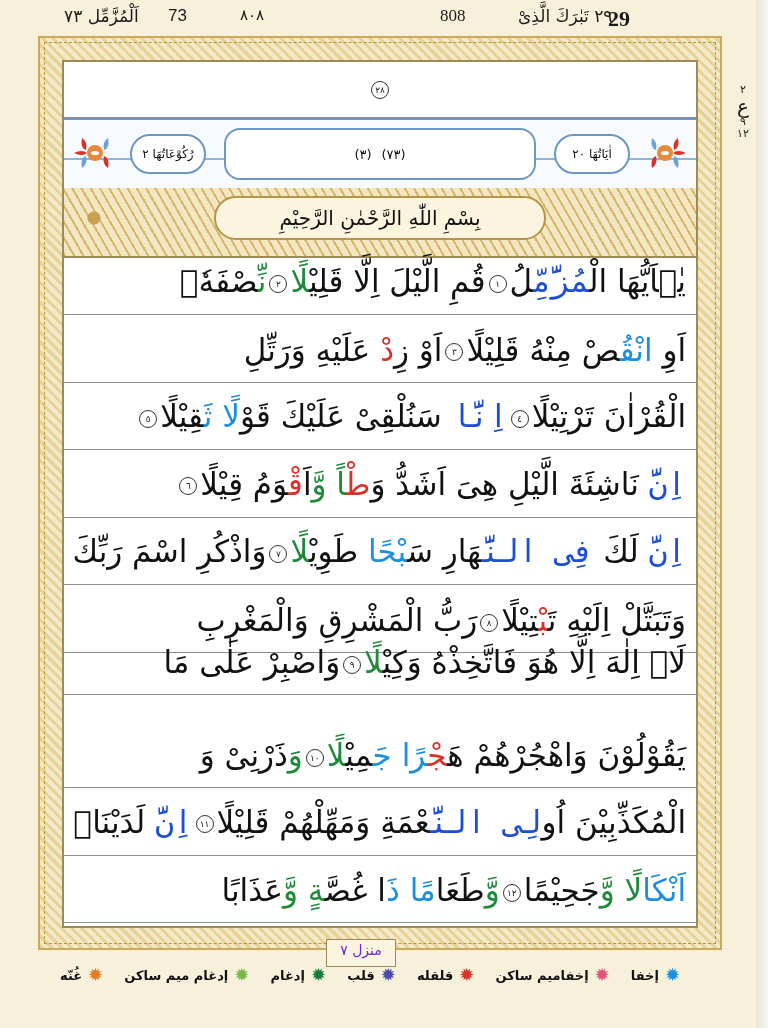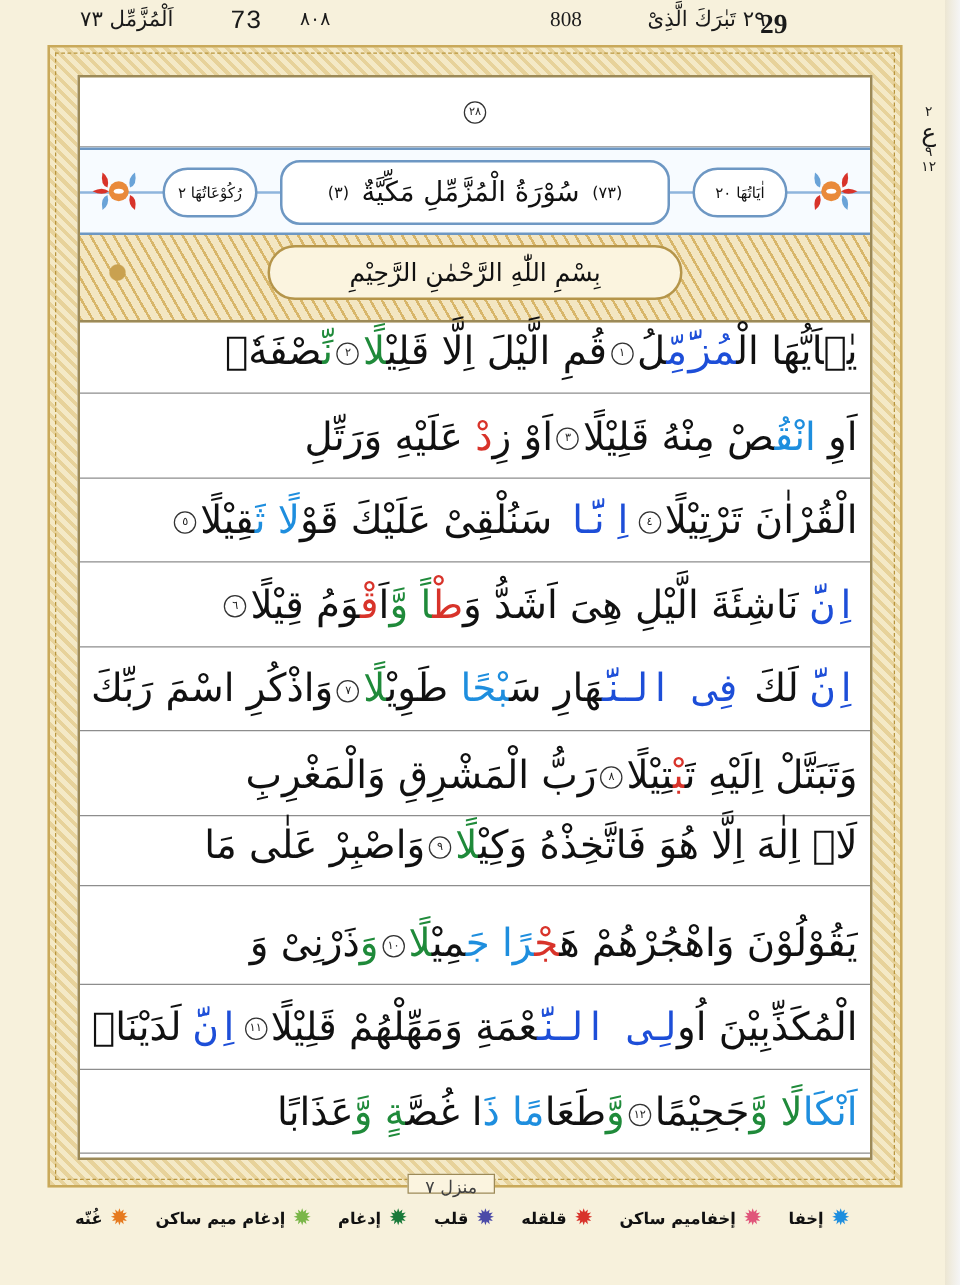--- a/index.html
+++ b/index.html
@@ -13,21 +13,21 @@
     position: absolute; right: 0; top: 0; width: 12px; height: 1028px;
     background: linear-gradient(90deg, #ece6d2, #f5f5f5);
   }
   
   .header {
     position: absolute; top: 0; left: 0; width: 612px; height: 36px;
     direction: ltr;
   }
   .header span { position: absolute; top: 6px; color: #1a1a1a; white-space: nowrap; }
   .h-surah-ar { left: 64px; font-family: "DejaVu Sans", sans-serif; font-size: 17px; }
-  .h-surah-num { left: 184px; font-family: Liberation Mono, monospace; font-size: 21px; }
+  .h-surah-num { left: 168px; font-family: Liberation Sans, sans-serif; font-size: 17px; }
   .h-page-ar { left: 240px; font-family: "DejaVu Sans", sans-serif; font-size: 15px; letter-spacing: 1px; }
   .h-page-num { left: 440px; font-family: "Liberation Serif", serif; font-size: 17px; }
   .h-para-ar { left: 518px; font-family: "DejaVu Sans", sans-serif; font-size: 17px; }
   .h-para-num { left: 608px; font-family: "Liberation Serif", serif; font-size: 22px; font-weight: bold; }
 
   
   .frame {
     position: absolute; left: 38px; top: 36px; width: 684px; height: 914px;
     background:
       repeating-linear-gradient(45deg, #e7d29a 0 3px, #f4e9c6 3px 7px),
@@ -66,21 +66,21 @@
   .verse-row { height: 65px; font-size: 31px; padding: 0 10px; justify-content: space-between; }
   .ayah-end {
     display: inline-flex; align-items: center; justify-content: center;
     width: 18px; height: 18px; border: 1px solid #333; border-radius: 50%;
     font-size: 9px; margin: 0 3px; vertical-align: middle; color: #222;
   }
   .top-row { top: 0; height: 56px; font-size: 30px; }
 
   
   .surah-band {
-    position: absolute; left: 0; top: 56px; width: 632px; height: 70px;
+    position: absolute; left: 0; top: 56px; width: 632px; height: 80px;
     background: #f7fbff;
     border-top: 2px solid #6d97c3; border-bottom: 2px solid #6d97c3;
   }
   .band-line {
     position: absolute; left: 0; right: 0; top: 50%; height: 0;
     border-top: 2px solid #8fb5dd;
   }
   .flower {
     position: absolute; top: 10px; width: 46px; height: 46px;
     display: flex; align-items: center; justify-content: center;
@@ -119,24 +119,24 @@
   }
 
   
   .c-orange { color: #1d4ed8; font-family: Liberation Mono, monospace; }
   .c-green { color: #1f8a3a; }
   .c-blue { color: #1e8ede; }
   .c-red { color: #d8332a; }
 
   
   .manzil {
-    position: absolute; left: 326px; top: 939px; width: 70px; height: 16px;
+    position: absolute; left: 326px; top: 939px; width: 70px; height: 28px;
     background: #fbf4df; border: 1px solid #9c8a58;
     font-size: 14px; text-align: center; line-height: 20px; direction: rtl;
-    color: #404040;
+    color: #6d28d9;
   }
 
   
   .legend {
     position: absolute; left: 60px; top: 962px; width: 620px; height: 26px;
     display: flex; direction: rtl; align-items: center; justify-content: space-between;
     font-family: "DejaVu Sans", sans-serif; font-size: 13px; font-weight: bold; color: #111;
   }
   .legend-item { display: flex; align-items: center; gap: 6px; direction: rtl; }
   .legend-star { font-size: 18px; line-height: 1; }
@@ -178,21 +178,20 @@
           <path d="M10 8 q6 4 4 12 q-6 -2 -4 -12z" fill="#d8332a"></path>
           <path d="M36 8 q-6 4 -4 12 q6 -2 4 -12z" fill="#6aa3d8"></path>
           <path d="M10 38 q6 -4 4 -12 q-6 2 -4 12z" fill="#6aa3d8"></path>
           <path d="M36 38 q-6 -4 -4 -12 q6 2 4 12z" fill="#d8332a"></path>
           <path d="M2 23 q8 -4 13 0 q-5 4 -13 0z" fill="#d8332a"></path>
         </svg>
       </div>
       <div class="oval oval-ruku">رُكُوْعَاتُهَا ٢</div>
       <div class="oval oval-title">
         <span class="num">(٧٣)</span>
-        <span>سُوْرَةُ الْمُزَّمِّلِ مَكِّيَّةٌ</span>
         <span class="num">(٣)</span>
       </div>
       <div class="oval oval-ayat">اٰيَاتُهَا ٢٠</div>
       <div class="flower flower-right">
         <svg width="46" height="46" viewBox="0 0 46 46">
           <circle cx="23" cy="23" r="8" fill="#e98a3a"></circle>
           <ellipse cx="23" cy="23" rx="4" ry="2" fill="#fff"></ellipse>
           <path d="M10 8 q6 4 4 12 q-6 -2 -4 -12z" fill="#6aa3d8"></path>
           <path d="M36 8 q-6 4 -4 12 q6 -2 4 -12z" fill="#d8332a"></path>
           <path d="M10 38 q6 -4 4 -12 q-6 2 -4 12z" fill="#d8332a"></path>
@@ -220,21 +219,21 @@
         </div>
         <div class="row verse-row" style="top: 390.8px;">
           <span><span class="c-orange">اِنَّ</span><span class=""> نَاشِئَةَ الَّيْلِ هِىَ اَشَدُّ وَ</span><span class="c-red">طْ</span><span class="c-green">اً وَّ</span><span class="">اَ</span><span class="c-red">قْ</span><span class="">وَمُ قِيْلًا</span><span class="ayah-end">٦</span></span>
         </div>
         <div class="row verse-row" style="top: 458.4px; padding-left: 46px;">
           <span><span class="c-orange">اِنَّ</span><span class=""> لَكَ </span><span class="c-orange">فِى النَّ</span><span class="">هَارِ سَ</span><span class="c-blue">بْحًا</span><span class=""> طَوِيْ</span><span class="c-green">لًا</span><span class="ayah-end">٧</span><span class="">وَاذْكُرِ اسْمَ رَبِّكَ</span></span>
         </div>
         <div class="row verse-row" style="top: 526px; padding-left: 35px;">
           <span><span class="">وَتَبَتَّلْ اِلَيْهِ تَ</span><span class="c-red">بْ</span><span class="">تِيْلًا</span><span class="ayah-end">٨</span><span class="">رَبُّ الْمَشْرِقِ وَالْمَغْرِبِ</span></span>
         </div>
-        <div class="row verse-row" style="top: 582px;">
+        <div class="row verse-row" style="top: 568px;">
           <span><span class="">لَاۤ اِلٰهَ اِلَّا هُوَ فَاتَّخِذْهُ وَكِيْ</span><span class="c-green">لًا</span><span class="ayah-end">٩</span><span class="">وَاصْبِرْ عَلٰى مَا</span></span>
         </div>
         <div class="row verse-row" style="top: 661.2px;">
           <span><span class="">يَقُوْلُوْنَ وَاهْجُرْهُمْ هَ</span><span class="c-red">جْ</span><span class="c-blue">رًا جَ</span><span class="">مِيْ</span><span class="c-green">لًا</span><span class="ayah-end">١٠</span><span class="c-green">وَ</span><span class="">ذَرْنِىْ وَ</span></span>
         </div>
         <div class="row verse-row" style="top: 728.8px;">
           <span><span class="">الْمُكَذِّبِيْنَ اُو</span><span class="c-orange">لِى النَّ</span><span class="">عْمَةِ وَمَهِّلْهُمْ قَلِيْلًا</span><span class="ayah-end">١١</span><span class="c-orange">اِنَّ</span><span class=""> لَدَيْنَاۤ</span></span>
         </div>
         <div class="row verse-row" style="top: 796.4px;">
           <span><span class="c-blue">اَنْكَا</span><span class="c-green">لًا وَّ</span><span class="">جَحِيْمًا</span><span class="ayah-end">١٢</span><span class="c-green">وَّ</span><span class="">طَعَا</span><span class="c-blue">مًا ذَ</span><span class="">ا غُصَّ</span><span class="c-green">ةٍ وَّ</span><span class="">عَذَابًا</span></span>

